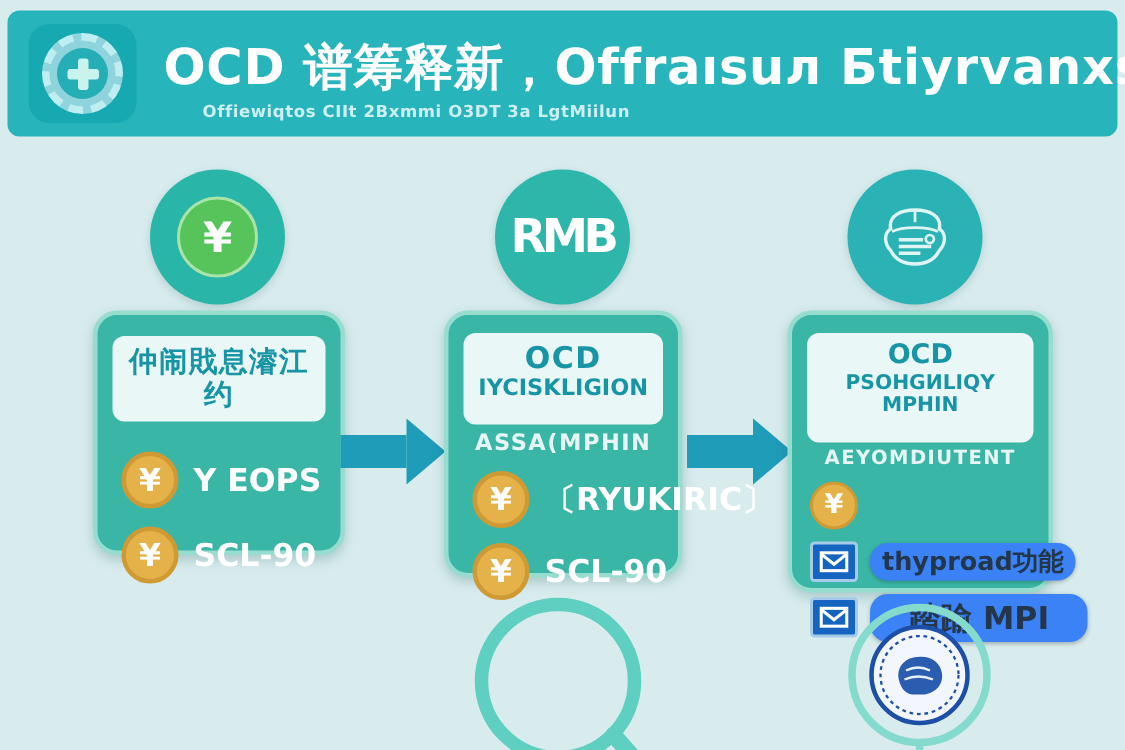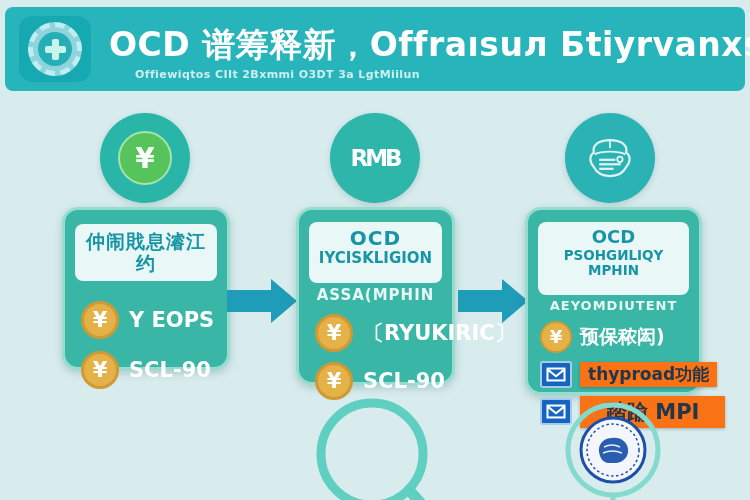--- a/index.html
+++ b/index.html
@@ -27,21 +27,21 @@
   
   .badge { position:absolute; top:113px; width:90px; height:90px; border-radius:50%;
     display:flex; align-items:center; justify-content:center;
     box-shadow:0 2px 6px rgba(30,90,90,.2); }
   .badge-left  { left:100px; background:#2ab5a9; }
   .badge-mid   { left:330px; background:#2db6a9; }
   .badge-right { left:565px; background:#2ab2b5; }
   .badge-green-core { width:54px; height:54px; border-radius:50%; background:#57c35b;
     border:2px solid #a8e3a8; color:#fff; font-size:28px; font-weight:bold;
     display:flex; align-items:center; justify-content:center; box-sizing:border-box; }
-  .rmb-text { color:#fff; font-size:23px; font-weight:bold; letter-spacing:-3px; }
+  .rmb-text { color:#fff; font-size:31px; font-weight:bold; letter-spacing:-3px; }
   
   .card { position:absolute; top:207px; background:#3ab6a6; border:3px solid #97ddcf;
     border-radius:16px; box-shadow:0 3px 8px rgba(30,90,90,.25); box-sizing:border-box; }
   .card-left  { left:62px;  width:168px; height:163px; }
   .card-mid   { left:296px; width:159px; height:178px; }
   .card-right { left:525px; width:177px; height:188px; }
   .band { background:#e9f7f6; border-radius:8px; margin:12px 10px 0; text-align:center;
     color:#1795a5; font-weight:bold; padding:5px 2px 16px; line-height:1.15; }
   .card-left .band { margin-top:14px; padding:7px 2px 6px; }
   .card-left .band .l1 { font-size:19px; letter-spacing:1px; }
@@ -59,21 +59,21 @@
   .coin { width:38px; height:38px; border-radius:50%; background:#e5b24a;
     border:3px solid #cf9a33; color:#fff; font-weight:bold; font-size:21px;
     display:flex; align-items:center; justify-content:center; box-sizing:border-box; flex:none; }
   .item-label { color:#fff; font-weight:bold; font-size:21px; white-space:nowrap; }
   .card-right .item { margin:8px 0 0 12px; gap:8px; }
   .card-right .coin { width:32px; height:32px; font-size:18px; border-width:2px; }
   .card-right .item-label { font-size:19px; }
   .env { width:32px; height:27px; background:#1565c0; border:2px solid #a6cbe9;
     border-radius:3px; display:flex; align-items:center; justify-content:center;
     box-sizing:border-box; flex:none; }
-  .pill { background:#f97316; color:#24364a; border-radius:0; padding:1px 8px;
+  .pill { background:#3b82f6; color:#24364a; border-radius:12px; padding:1px 8px;
     font-weight:bold; font-size:17px; box-shadow:0 1px 3px rgba(0,0,0,.25); white-space:nowrap; }
   .pill-large { font-size:21px; padding:2px 26px; }
   
   .arrow { position:absolute; top:279px; width:70px; height:44px; }
   .arrow-1 { left:227px; }
   .arrow-2 { left:458px; }
   .arrow .shaft { position:absolute; left:0; top:11px; width:44px; height:22px; background:#1f9cb8; }
   .arrow .head { position:absolute; left:44px; top:0; width:0; height:0;
     border-top:22px solid transparent; border-bottom:22px solid transparent;
     border-left:26px solid #1f9cb8; }
@@ -154,21 +154,20 @@
   </div>
 
   <div class="card card-right">
     <div class="band">
       <div class="l1">OCD</div>
       <div class="l2">PSOHGИLIQY MPHIN</div>
     </div>
     <div class="subheader">AEYOMDIUTENT</div>
     <div class="item">
       <div class="coin">¥</div>
-      <div class="item-label">预保秾闳)</div>
     </div>
     <div class="item">
       <div class="env">
         <svg width="22" height="17" viewBox="0 0 24 20">
           <rect x="2" y="3" width="20" height="14" fill="none" stroke="#ffffff" stroke-width="2.4"></rect>
           <path d="M2 4 L12 12 L22 4" fill="none" stroke="#ffffff" stroke-width="2.4"></path>
         </svg>
       </div>
       <div class="pill">thyproad功能</div>
     </div>

